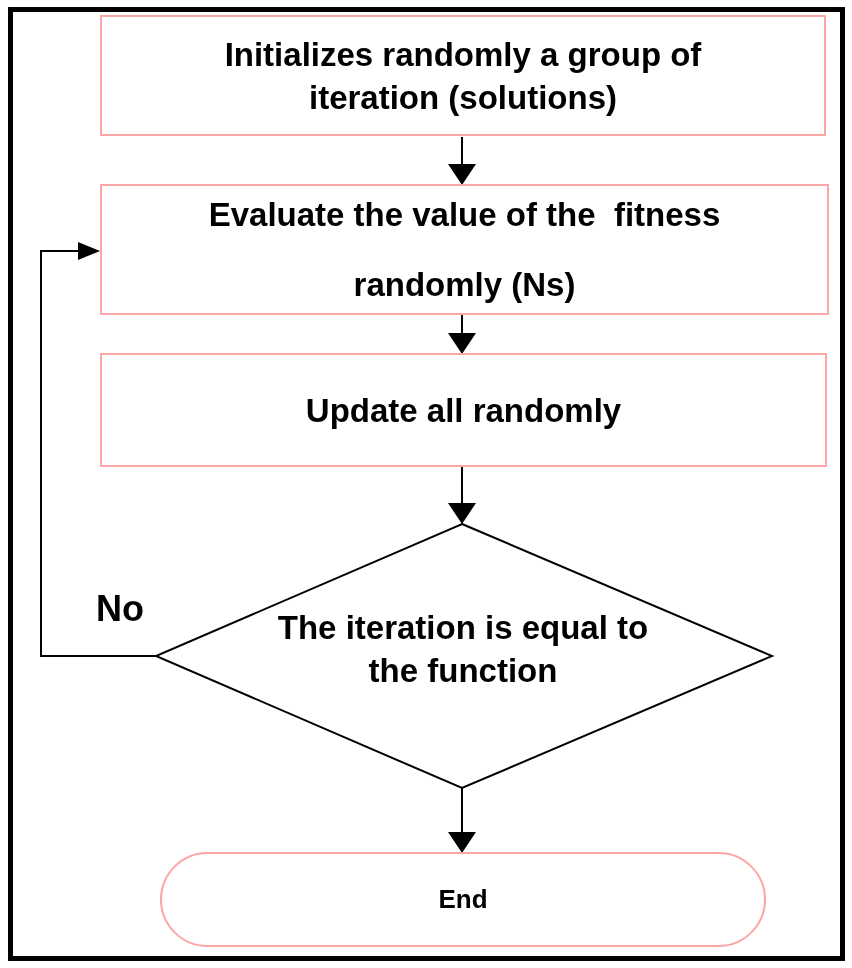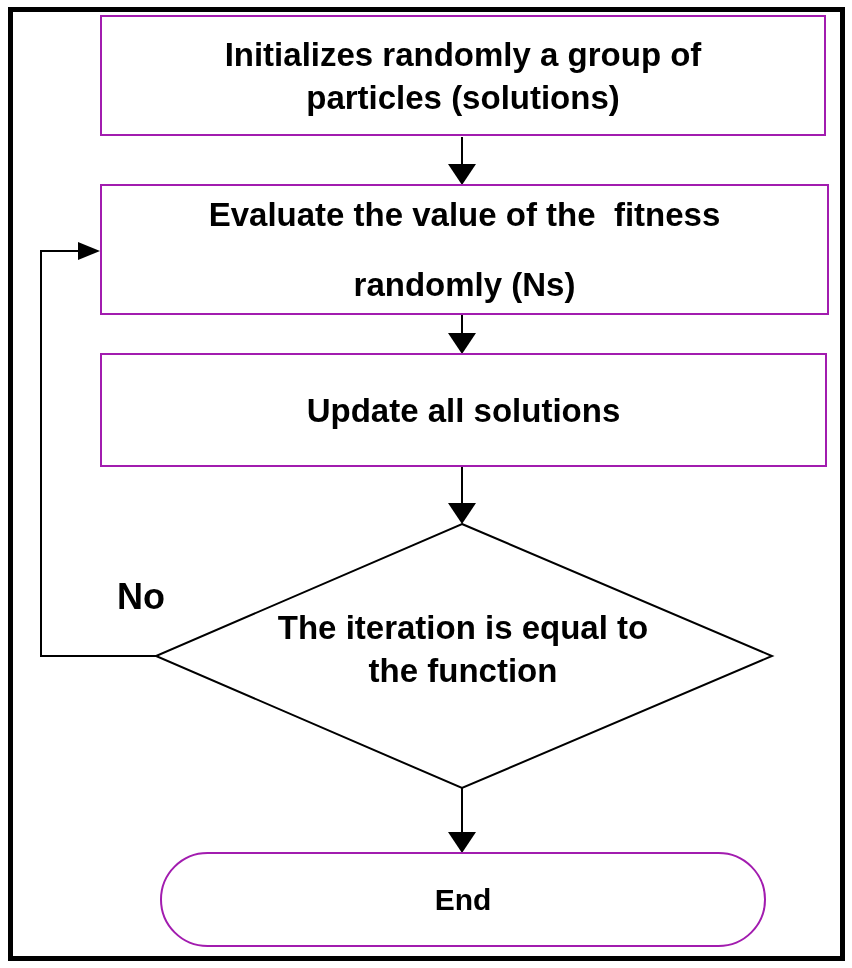--- a/index.html
+++ b/index.html
@@ -31,21 +31,21 @@
     left: 0;
     top: 0;
     width: 852px;
     height: 968px;
     pointer-events: none;
   }
   .node {
     position: absolute;
     box-sizing: border-box;
     background: #ffffff;
-    border: 2px solid #a21caf;
+    border: 2px solid #fca5a5;
     display: flex;
     flex-direction: column;
     align-items: center;
     justify-content: center;
     text-align: center;
     font-weight: bold;
     font-size: 33px;
     line-height: 43px;
   }
   .node-line {
@@ -60,38 +60,38 @@
     width: 729px; height: 131px; gap: 27px;
   }
   .node-update {
     left: 100px; top: 353px;
     width: 727px; height: 114px;
   }
   .node-end {
     left: 160px; top: 852px;
     width: 606px; height: 95px;
     border-radius: 48px;
-    font-size: 30px;
+    font-size: 26px;
   }
   .decision-label {
     position: absolute;
     left: 220px; top: 603px;
     width: 486px; height: 92px;
     display: flex;
     flex-direction: column;
     align-items: center;
     justify-content: center;
     font-weight: bold;
     font-size: 33px;
     line-height: 43px;
   }
   .edge-label {
     position: absolute;
     font-weight: bold;
-    text-align: center;
+    margin-top: 12px;
   }
   .edge-label-no {
     left: 96px; top: 576px;
     width: 90px;
     font-size: 36px;
   }
   .edge-label-yes {
     left: 583px; top: 766px;
     width: 125px;
     font-size: 38px;
@@ -129,30 +129,30 @@
     </g>
 
     <g>
       <polyline points="156,656 41,656 41,251 80,251" fill="none" stroke="#000000" stroke-width="2"></polyline>
       <polygon points="78,242 78,260 100,251" fill="#000000"></polygon>
     </g>
   </svg>
 
   <div class="node node-init">
     <div class="node-line">Initializes randomly a group of</div>
-    <div class="node-line">particles (solutions)</div>
+    <div class="node-line">iteration (solutions)</div>
   </div>
 
   <div class="node node-evaluate">
     <div class="node-line">Evaluate the value of the  fitness</div>
     <div class="node-line">randomly (Ns)</div>
   </div>
 
   <div class="node node-update">
-    <div class="node-line">Update all solutions</div>
+    <div class="node-line">Update all randomly</div>
   </div>
 
   <div class="decision-label">
     <div class="node-line">The iteration is equal to</div>
     <div class="node-line">the function</div>
   </div>
 
   <div class="edge-label edge-label-no">No</div>
 
   <div class="node node-end">

